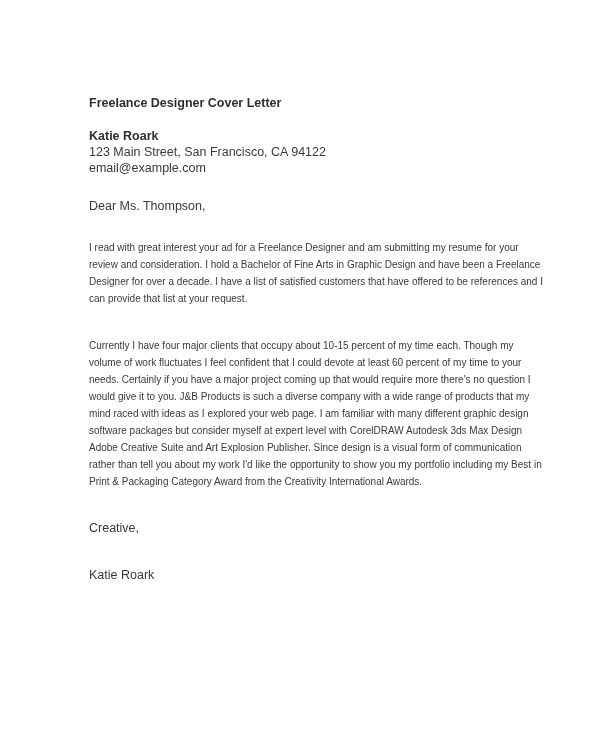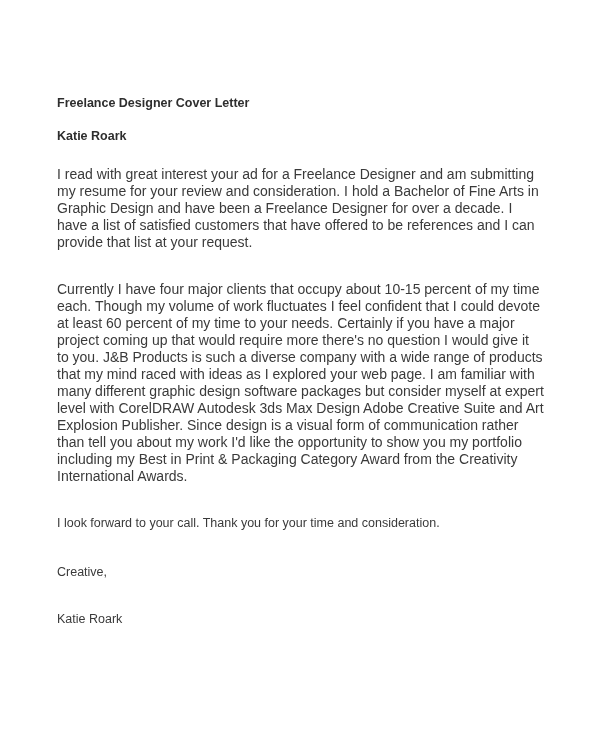--- a/index.html
+++ b/index.html
@@ -12,21 +12,21 @@
     height: 730px;
     font-family: "Liberation Sans", "DejaVu Sans", sans-serif;
     color: #3a3a3a;
     box-sizing: border-box;
     overflow: hidden;
   }
   .page {
     box-sizing: border-box;
     width: 600px;
     height: 584px;
-    padding: 96px 56px 40px 57px;
+    padding: 96px 56px 40px 89px;
     background: #ffffff;
   }
   .doc-title {
     font-weight: bold;
     font-size: 12.5px;
     margin: 0 0 18px 0;
     color: #2e2e2e;
   }
   .sender-block {
     margin: 0 0 22px 0;
@@ -42,21 +42,21 @@
     font-size: 12.5px;
     line-height: 16px;
     margin: 0;
   }
   .salutation {
     font-size: 12.5px;
     line-height: 17px;
     margin: 0 0 24px 0;
   }
   .para {
-    font-size: 14px;
+    font-size: 10px;
     line-height: 17px;
     margin: 0 0 30px 0;
     text-align: left;
   }
   .para.body-2 {
   }
   .closing-line {
     font-size: 12.5px;
     line-height: 17px;
     margin: 0 0 32px 0;
@@ -74,26 +74,28 @@
 </style>
 </head>
 <body>
 
 <div class="page">
 
   <p class="doc-title">Freelance Designer Cover Letter</p>
 
   <div class="sender-block">
     <p class="sender-name">Katie Roark</p>
+    <p class="sender-line">123 Main Street, San Francisco, CA 94122</p>
+    <p class="sender-line">email@example.com</p>
   </div>
 
+  <p class="salutation">Dear Ms. Thompson,</p>
 
   <p class="para body-1">I read with great interest your ad for a Freelance Designer and am submitting my resume for your review and consideration. I hold a Bachelor of Fine Arts in Graphic Design and have been a Freelance Designer for over a decade. I have a list of satisfied customers that have offered to be references and I can provide that list at your request.</p>
 
   <p class="para body-2">Currently I have four major clients that occupy about 10-15 percent of my time each. Though my volume of work fluctuates I feel confident that I could devote at least 60 percent of my time to your needs. Certainly if you have a major project coming up that would require more there's no question I would give it to you. J&amp;B Products is such a diverse company with a wide range of products that my mind raced with ideas as I explored your web page. I am familiar with many different graphic design software packages but consider myself at expert level with CorelDRAW Autodesk 3ds Max Design Adobe Creative Suite and Art Explosion Publisher. Since design is a visual form of communication rather than tell you about my work I'd like the opportunity to show you my portfolio including my Best in Print &amp; Packaging Category Award from the Creativity International Awards.</p>
 
-  <p class="closing-line">I look forward to your call. Thank you for your time and consideration.</p>
 
   <p class="valediction">Creative,</p>
 
   <p class="signature">Katie Roark</p>
 
 </div>
 
 </body></html>

